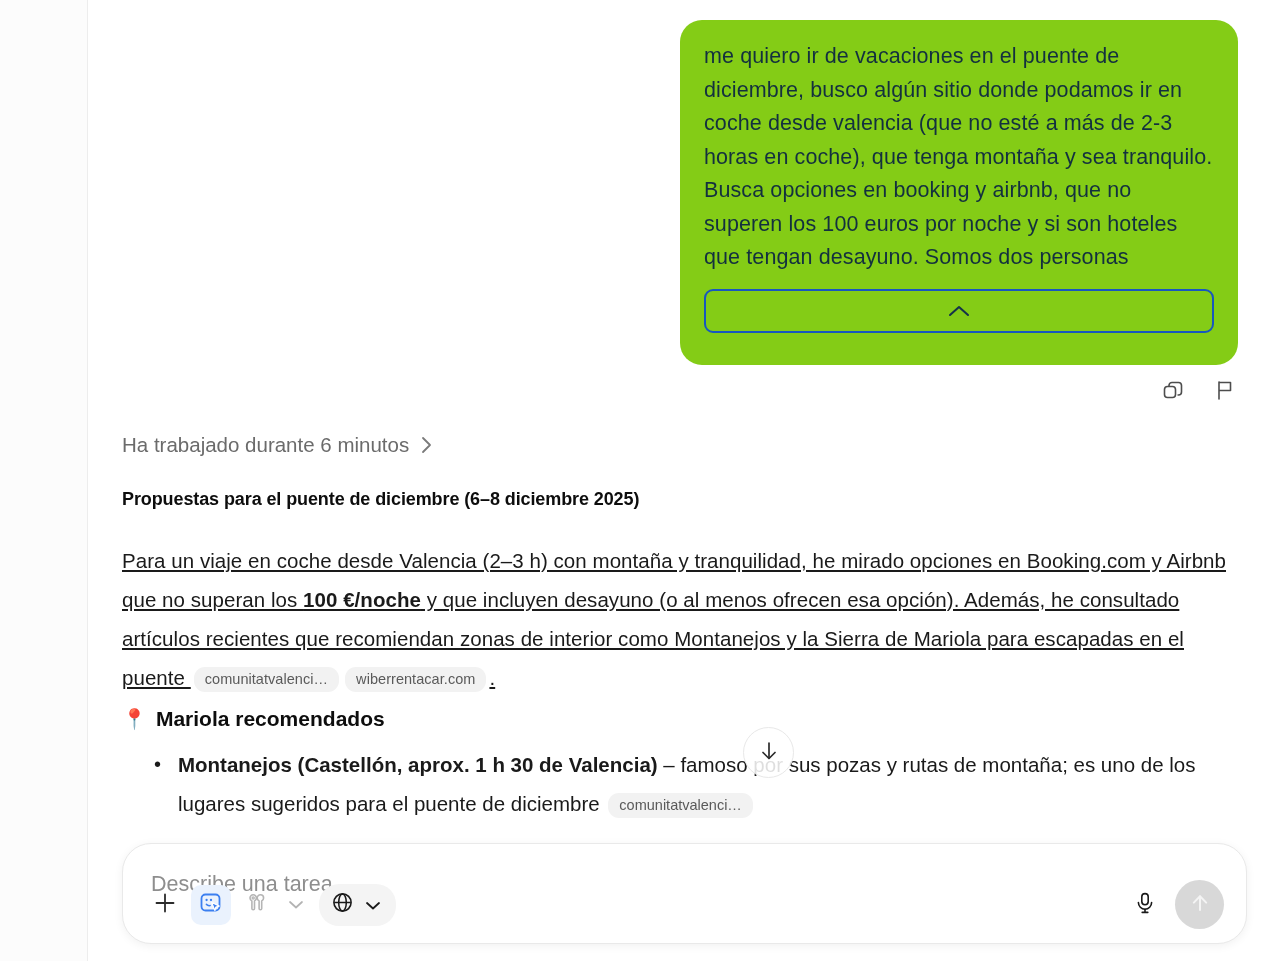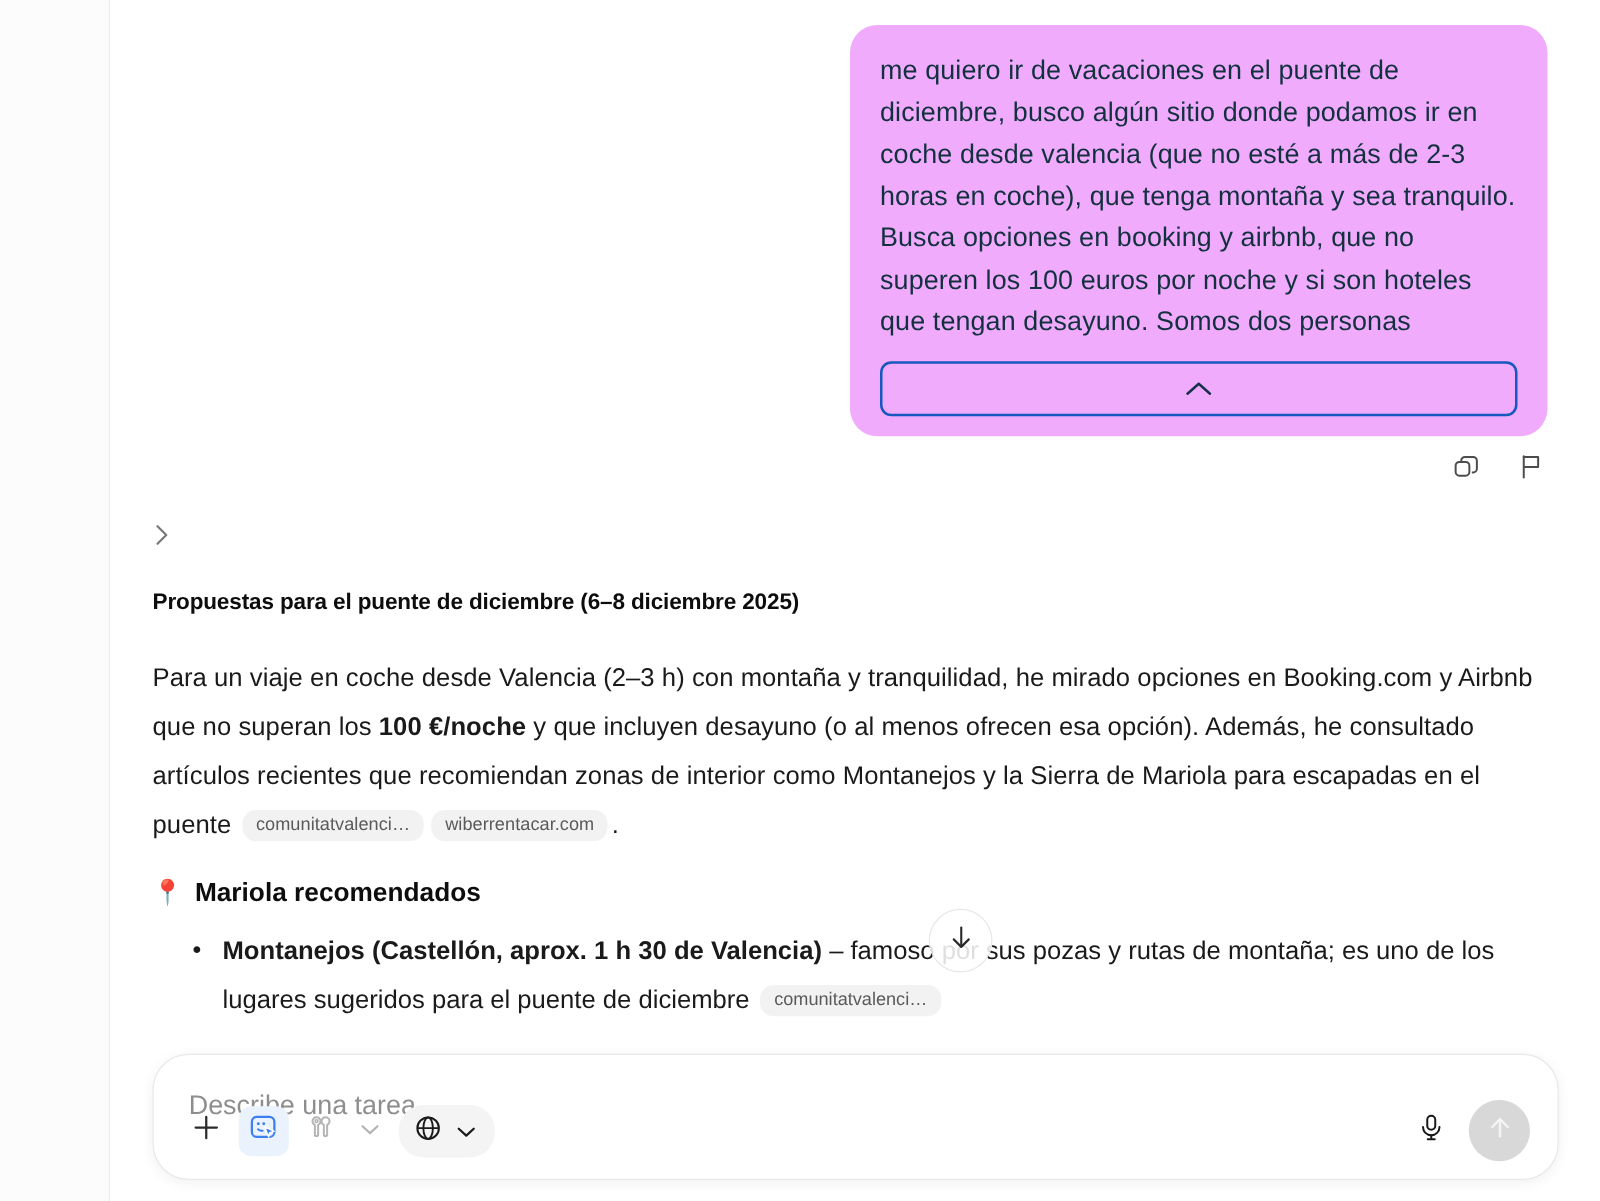--- a/index.html
+++ b/index.html
@@ -21,23 +21,23 @@
   .conversation {
     position: absolute; left: 89px; top: 0; width: 1191px; height: 961px;
     background: #fff; overflow: hidden;
   }
 
   .thread { position: absolute; left: 0; top: 0; width: 1191px; padding: 0; }
 
   
   .user-row { display: flex; justify-content: flex-end; padding: 20px 42px 0 0; }
   .user-bubble {
-    background: #f0abfc;
+    background: #84cc16;
     border-radius: 22px;
-    padding: 20px 24px 16px 24px;
+    padding: 20px 24px 32px 24px;
     max-width: 560px;
     width: 558px;
   }
   .user-text {
     color: #13303f;
     font-size: 21.5px;
     line-height: 33.5px;
     letter-spacing: 0.1px;
     white-space: pre-wrap;
   }
@@ -72,21 +72,21 @@
   }
   .worked-row .chev { color: #7a7a7a; display: flex; }
 
   h1.answer-title {
     font-size: 18px; line-height: 32px; font-weight: 700;
     color: #0d0d0d; margin: 0 0 26px 0; letter-spacing: -0.1px;
   }
 
   p.answer-body {
     font-size: 20.5px; line-height: 39px; color: #1a1a1a;
-    margin: 0 0 22px 0; letter-spacing: 0.05px;
+    margin: 0 0 8px 0; letter-spacing: 0.05px; text-decoration: underline;
   }
   p.answer-body b { font-weight: 700; }
 
   .cite {
     display: inline-block; vertical-align: middle;
     background: #f2f2f2; color: #5a5a5a;
     border-radius: 11px; padding: 3px 11px 4px 11px;
     font-size: 14.5px; line-height: 18px;
     margin: 0 3px; cursor: pointer; white-space: nowrap;
   }
@@ -210,20 +210,21 @@
               <path d="M6 21V4" stroke="#4d4d4d" stroke-width="1.6" stroke-linecap="round"></path>
               <path d="M6 4.5h11.5v8H6" stroke="#4d4d4d" stroke-width="1.6" stroke-linejoin="round"></path>
             </svg>
           </span>
         </div>
       </div>
 
       <div class="assistant">
 
         <div class="worked-row">
+          <span>Ha trabajado durante 6 minutos</span>
           <span class="chev">
             <svg width="14" height="22" viewBox="0 0 14 22" fill="none" xmlns="http://www.w3.org/2000/svg">
               <path d="M4 4 L11 11 L4 18" stroke="#7a7a7a" stroke-width="1.8" stroke-linecap="round" stroke-linejoin="round"></path>
             </svg>
           </span>
         </div>
 
         <h1 class="answer-title">Propuestas para el puente de diciembre (6–8 diciembre 2025)</h1>
 
         <p class="answer-body">

